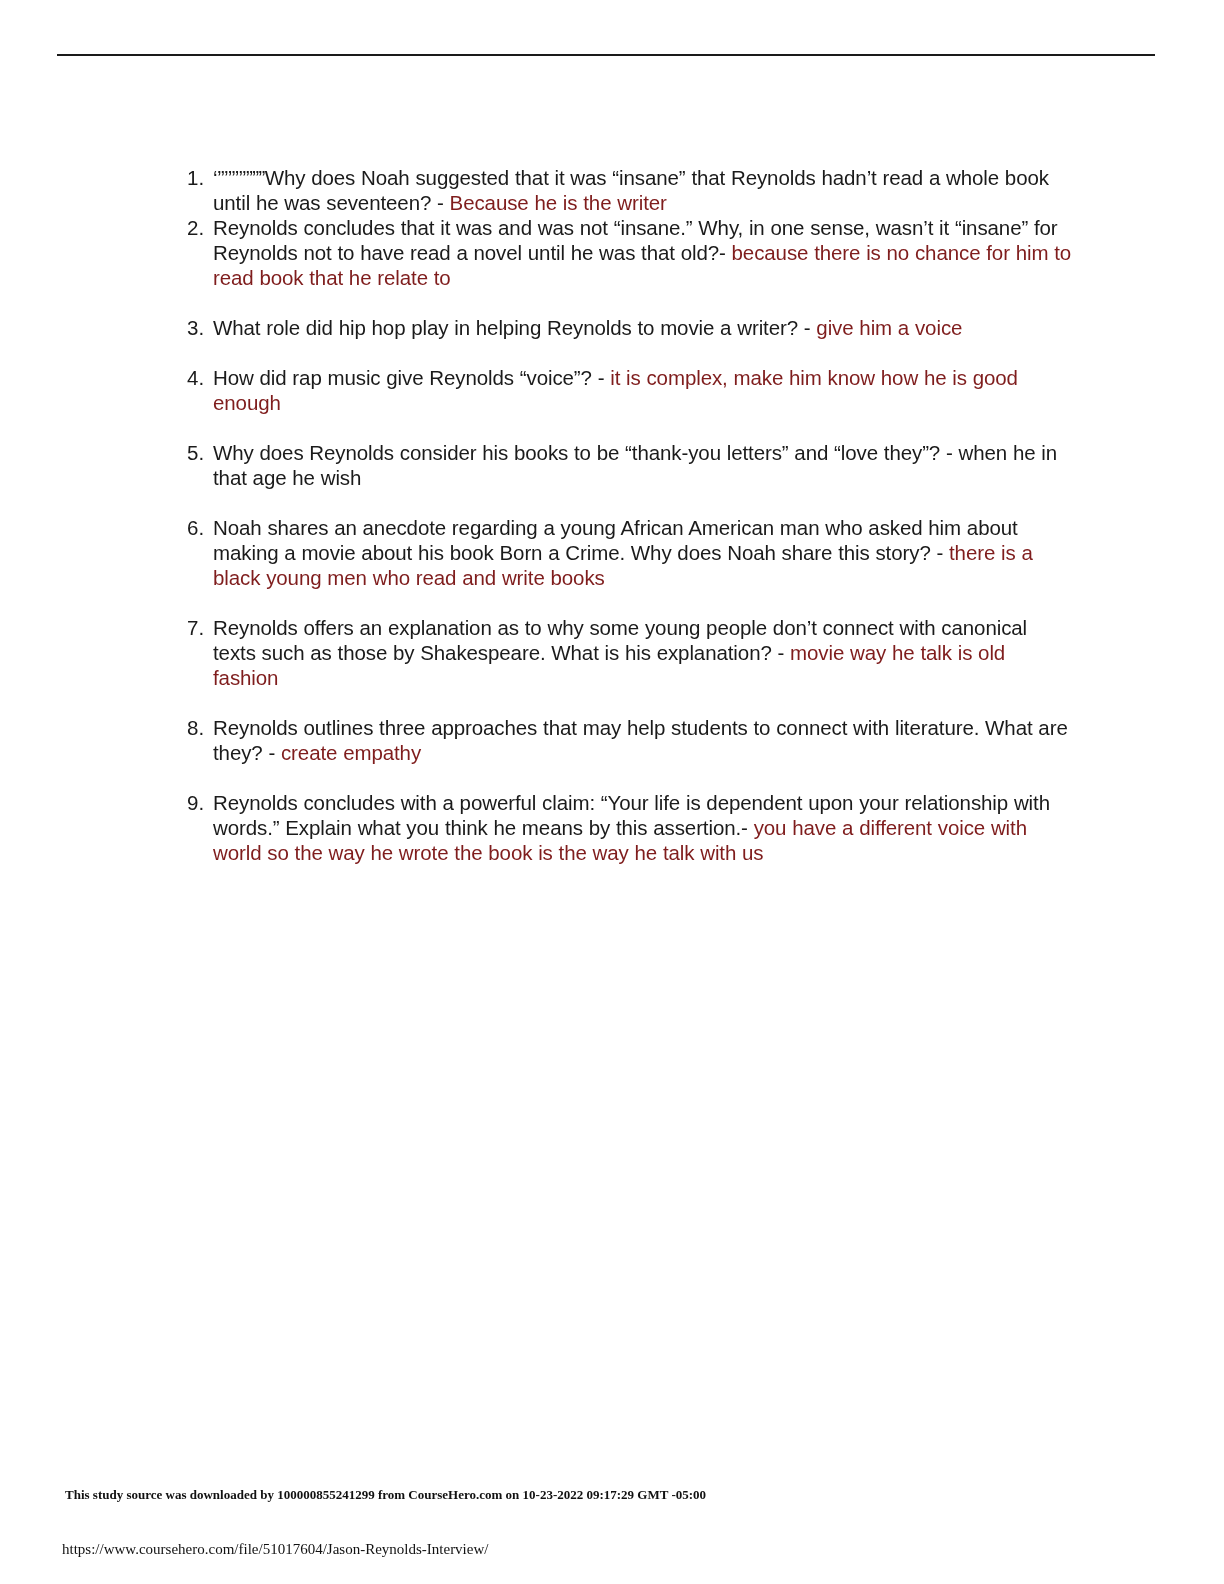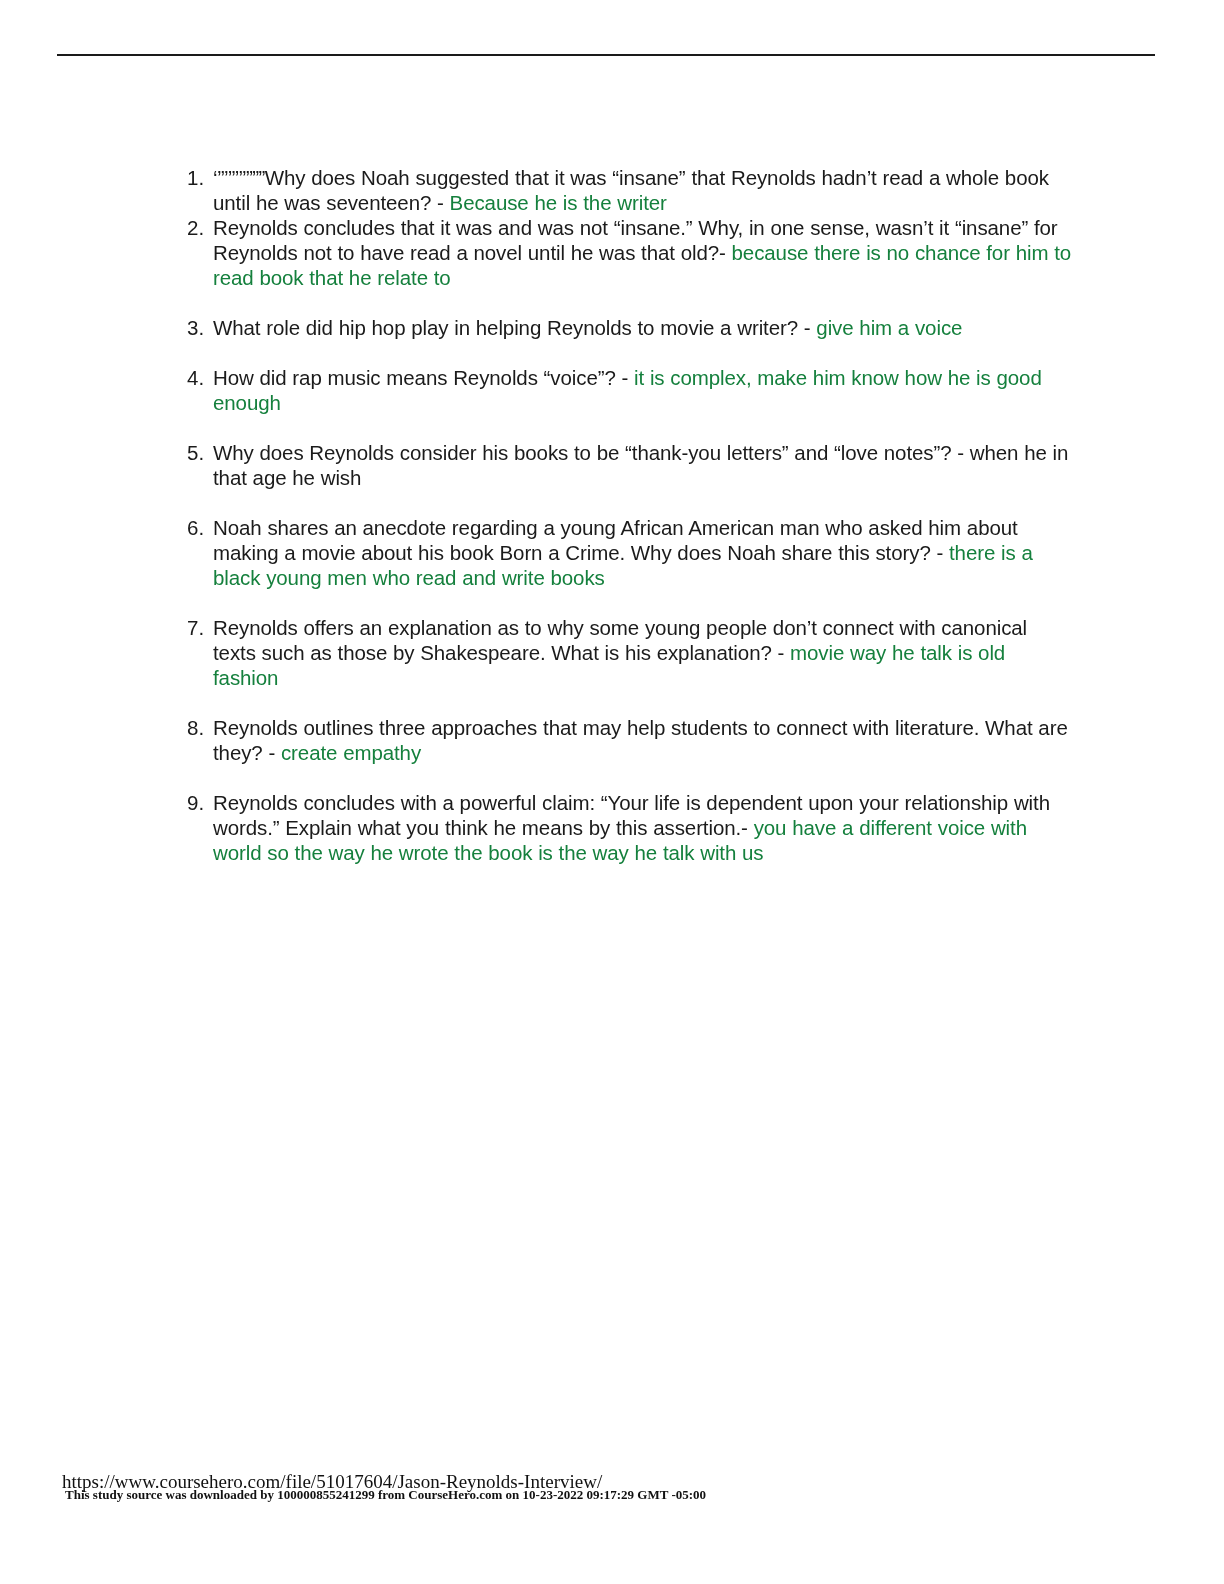--- a/index.html
+++ b/index.html
@@ -62,21 +62,21 @@
     font-size: 20.5px;
     line-height: 25px;
     color: #1b1b1b;
   }
 
   
   .qa-item.gap-none { margin-top: 0; }
   .qa-item.gap-line { margin-top: 25px; }
 
   .ans {
-    color: #15803d;
+    color: #7f1d1d;
   }
   .ans-black {
     color: #1b1b1b;
   }
 
   .leadquotes {
     letter-spacing: -0.6px;
   }
 
   
@@ -87,37 +87,37 @@
     white-space: nowrap;
   }
   .footer-download {
     left: 65px;
     top: 1487px;
     font-size: 13px;
     font-weight: bold;
   }
   .footer-url {
     left: 62px;
-    top: 1471px;
-    font-size: 19px;
+    top: 1541px;
+    font-size: 15px;
   }
 </style>
 </head>
 <body>
 
 <div class="page">
 
   <div class="top-rule"></div>
 
   <ol class="qa-list" id="qa-list">
       <li class="qa-item gap-none"><span class="marker">1.</span><span class="leadquotes">‘’’’’’’’’”””</span><span>Why does Noah suggested that it was “insane” that Reynolds hadn’t read a whole book until he was seventeen? - </span><span class="ans">Because he is the writer</span></li>
       <li class="qa-item gap-none"><span class="marker">2.</span><span>Reynolds concludes that it was and was not “insane.” Why, in one sense, wasn’t it “insane” for Reynolds not to have read a novel until he was that old?- </span><span class="ans">because there is no chance for him to read book that he relate to</span></li>
       <li class="qa-item gap-line"><span class="marker">3.</span><span>What role did hip hop play in helping Reynolds to movie a writer? - </span><span class="ans">give him a voice</span></li>
-      <li class="qa-item gap-line"><span class="marker">4.</span><span>How did rap music means Reynolds “voice”? - </span><span class="ans">it is complex, make him know how he is good enough</span></li>
-      <li class="qa-item gap-line"><span class="marker">5.</span><span>Why does Reynolds consider his books to be “thank-you letters” and “love notes”? - </span><span class="ans-black">when he in that age he wish</span></li>
+      <li class="qa-item gap-line"><span class="marker">4.</span><span>How did rap music give Reynolds “voice”? - </span><span class="ans">it is complex, make him know how he is good enough</span></li>
+      <li class="qa-item gap-line"><span class="marker">5.</span><span>Why does Reynolds consider his books to be “thank-you letters” and “love they”? - </span><span class="ans-black">when he in that age he wish</span></li>
       <li class="qa-item gap-line"><span class="marker">6.</span><span>Noah shares an anecdote regarding a young African American man who asked him about making a movie about his book Born a Crime. Why does Noah share this story? - </span><span class="ans">there is a black young men who read and write books</span></li>
       <li class="qa-item gap-line"><span class="marker">7.</span><span>Reynolds offers an explanation as to why some young people don’t connect with canonical texts such as those by Shakespeare. What is his explanation? - </span><span class="ans">movie way he talk is old fashion</span></li>
       <li class="qa-item gap-line"><span class="marker">8.</span><span>Reynolds outlines three approaches that may help students to connect with literature. What are they? - </span><span class="ans">create empathy</span></li>
       <li class="qa-item gap-line"><span class="marker">9.</span><span>Reynolds concludes with a powerful claim: “Your life is dependent upon your relationship with words.” Explain what you think he means by this assertion.- </span><span class="ans">you have a different voice with world so the way he wrote the book is the way he talk with us</span></li>
     </ol>
 
   <div class="footer-line footer-download">This study source was downloaded by 100000855241299 from CourseHero.com on 10-23-2022 09:17:29 GMT -05:00</div>
 
   <div class="footer-line footer-url">https://www.coursehero.com/file/51017604/Jason-Reynolds-Interview/</div>
 

